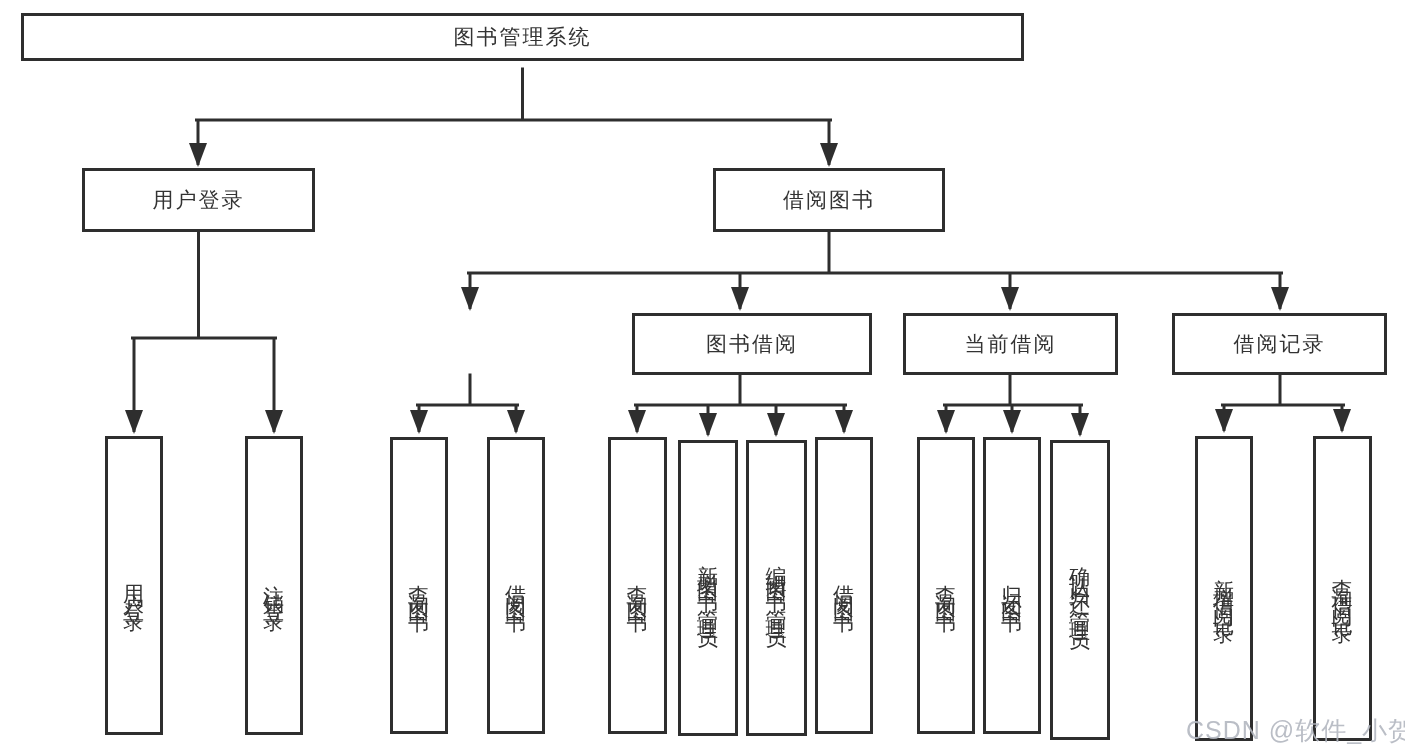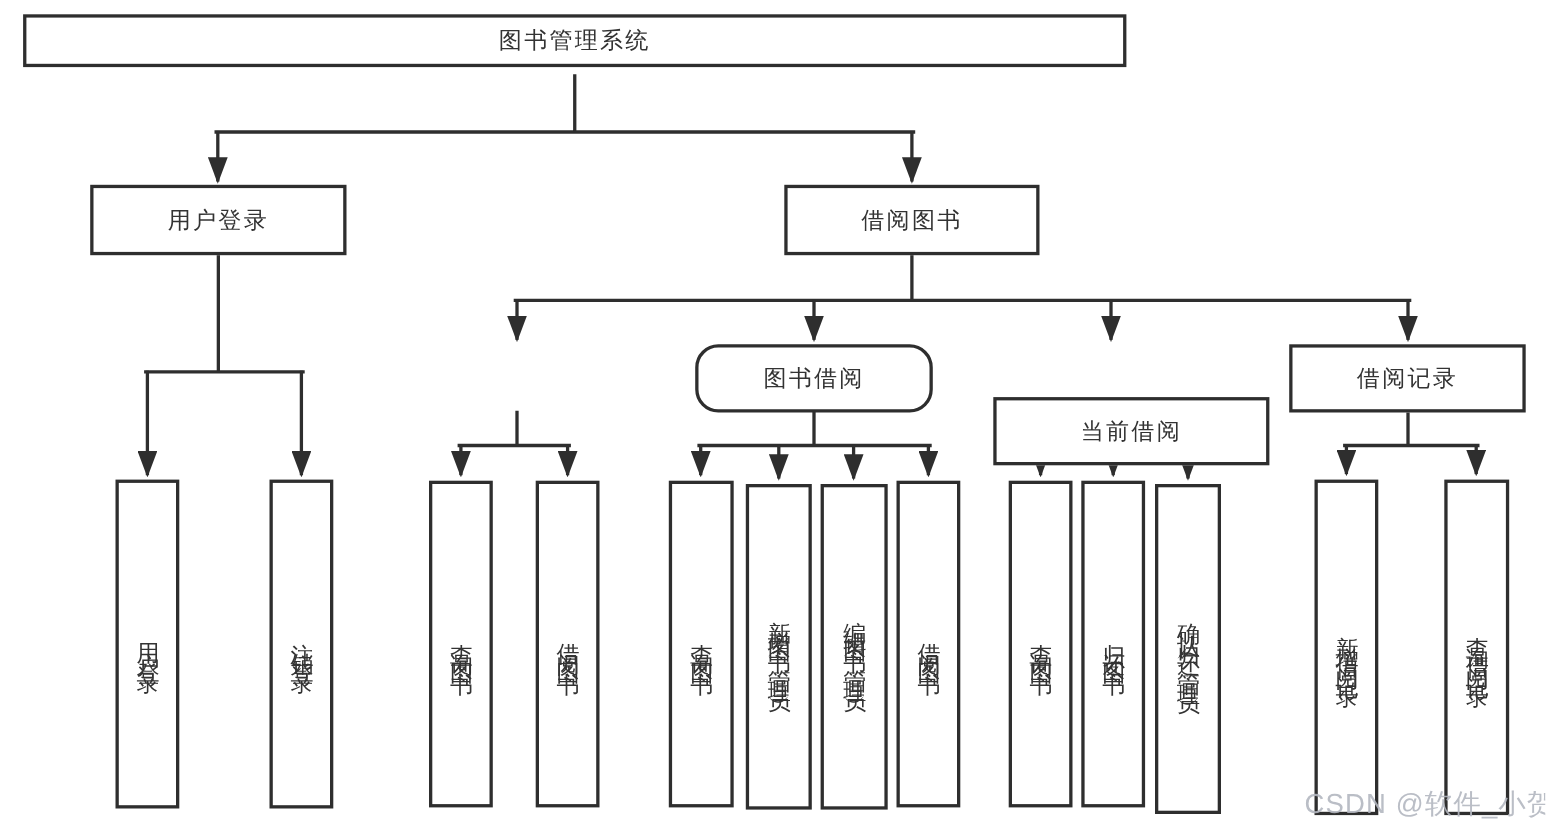--- a/index.html
+++ b/index.html
@@ -85,22 +85,22 @@
       <line x1="1224" y1="404" x2="1224" y2="431" marker-end="url(#arr)"></line>
       <line x1="1342" y1="404" x2="1342" y2="431" marker-end="url(#arr)"></line>
     </g>
   </svg>
 
   <div class="hbox" style="left:21px;top:13px;width:1003px;height:48px;">图书管理系统</div>
 
   <div class="hbox" style="left:82px;top:168px;width:233px;height:64px;">用户登录</div>
   <div class="hbox" style="left:713px;top:168px;width:232px;height:64px;">借阅图书</div>
 
-  <div class="hbox" style="left:632px;top:313px;width:216px;height:62px;border-radius:21px;">图书借阅</div>
-  <div class="hbox" style="left:903px;top:313px;width:251px;height:62px;margin-top:48px;">当前借阅</div>
+  <div class="hbox" style="left:632px;top:313px;width:240px;height:62px;">图书借阅</div>
+  <div class="hbox" style="left:903px;top:313px;width:215px;height:62px;">当前借阅</div>
   <div class="hbox" style="left:1172px;top:313px;width:215px;height:62px;">借阅记录</div>
 
   <div class="vbox" style="left:105px;top:436px;width:58px;height:299px;">
     <span class="vtext">用户登录</span>
   </div>
   <div class="vbox" style="left:245px;top:436px;width:58px;height:299px;">
     <span class="vtext">注销登录</span>
   </div>
 
   <div class="vbox" style="left:390px;top:437px;width:58px;height:297px;">

